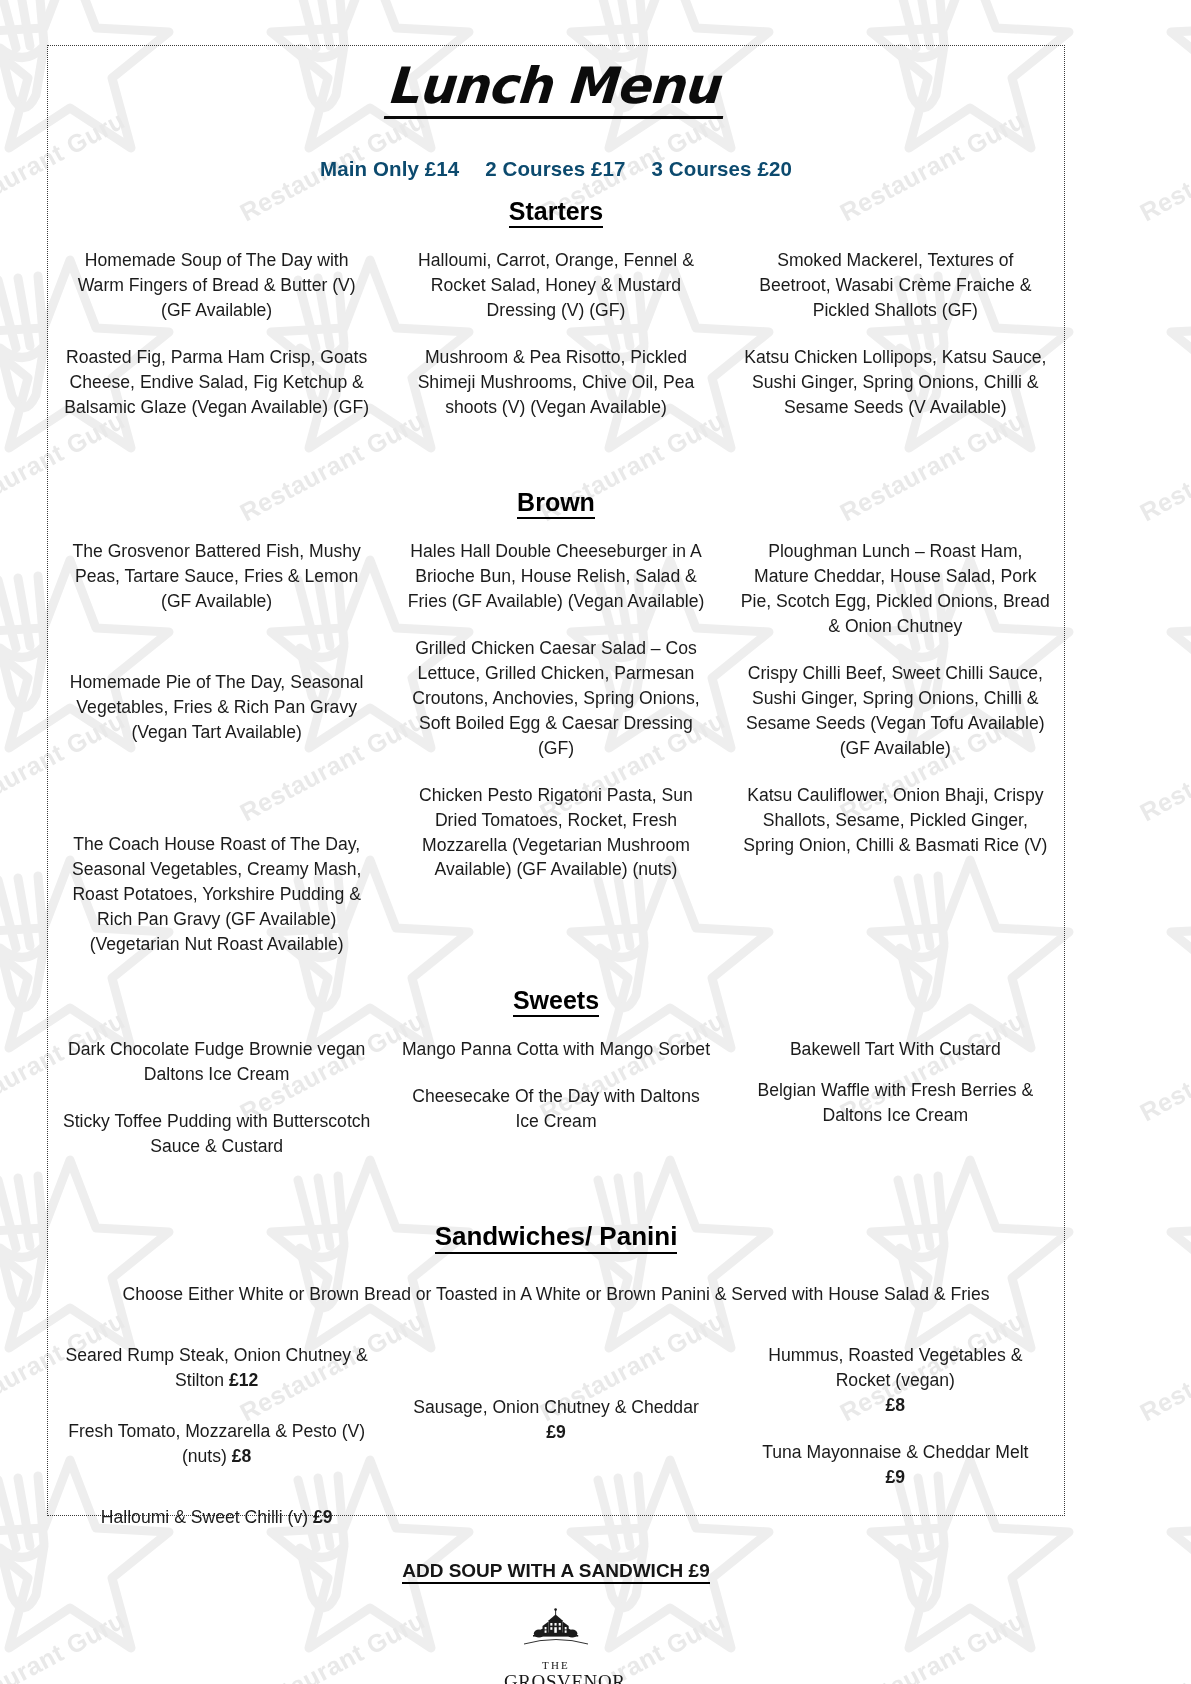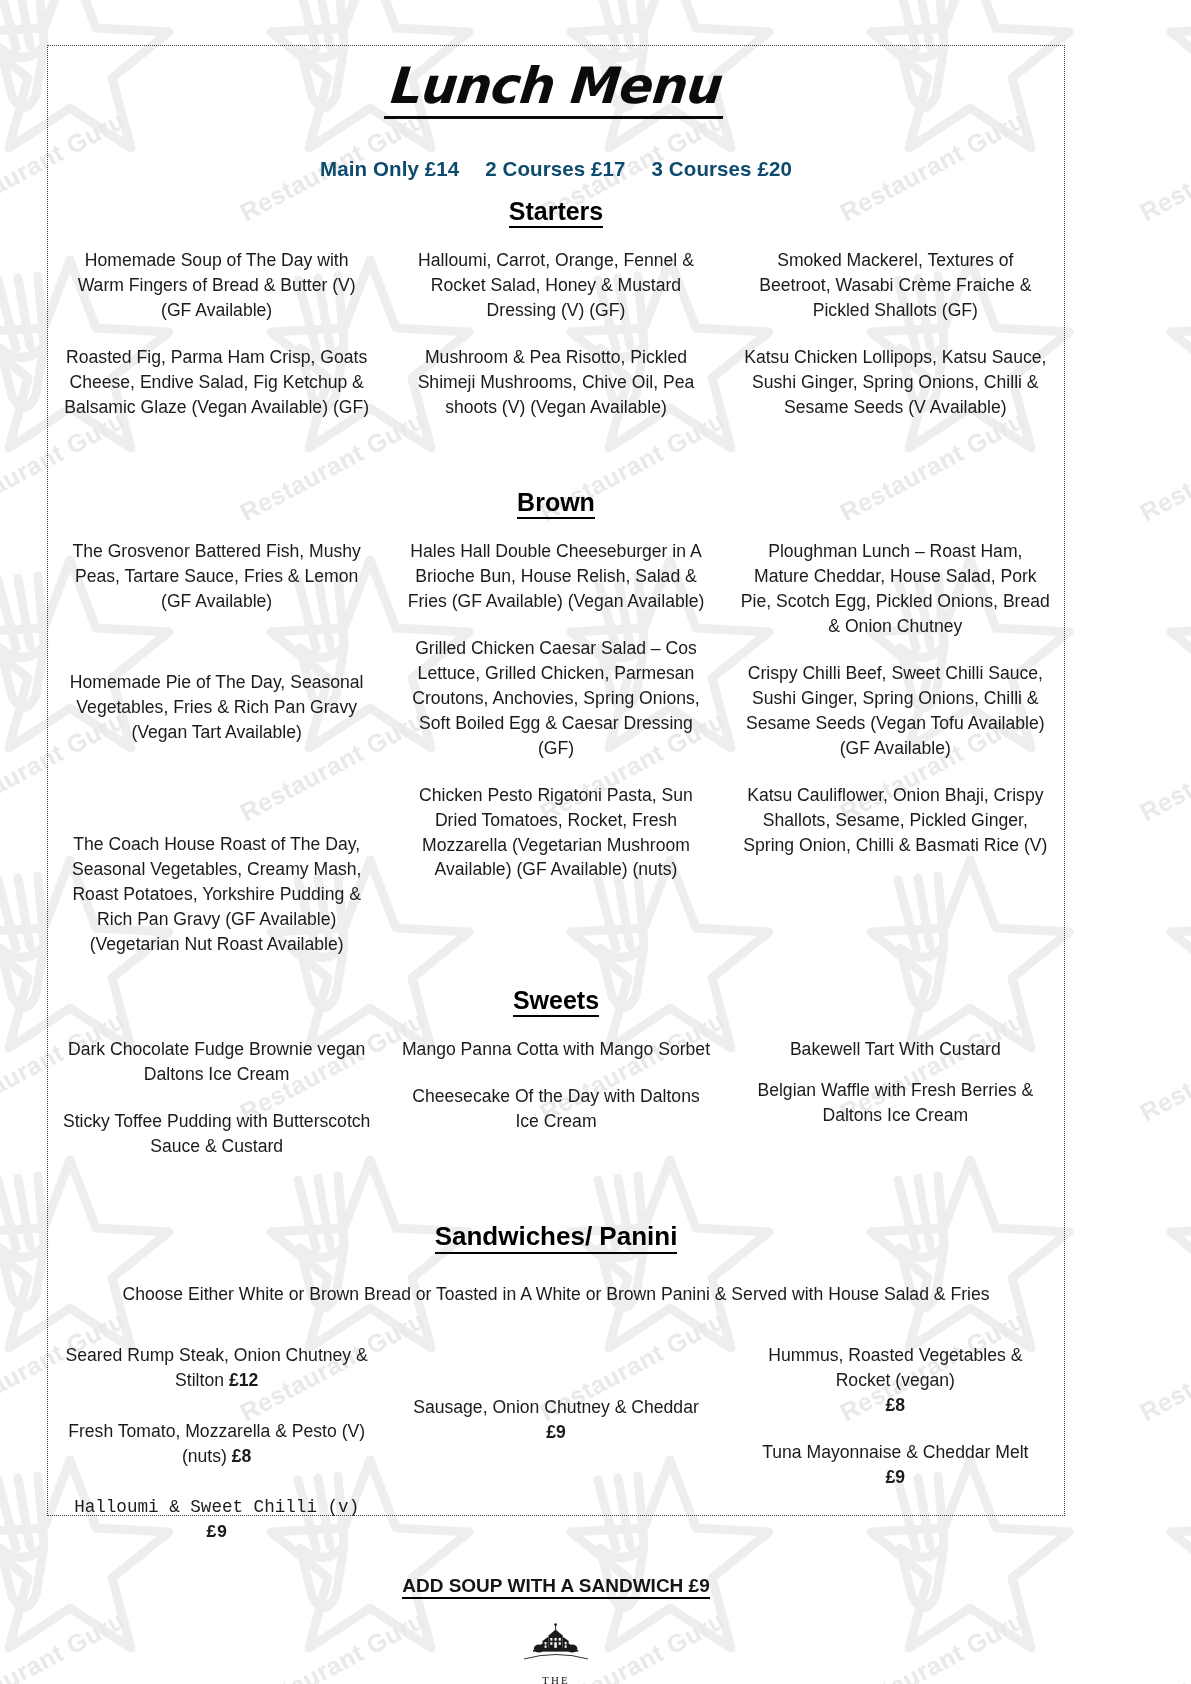--- a/index.html
+++ b/index.html
@@ -462,21 +462,21 @@
   <div class="sandwich-note">Choose Either White or Brown Bread or Toasted in A White or Brown Panini &amp; Served with House Salad &amp; Fries</div>
 
   <div class="cols" style="margin-top:36px;">
     <div class="col">
       <div class="item">
         <span>Seared Rump Steak, Onion Chutney &amp; Stilton </span><b>£12</b>
       </div>
       <div class="item" style="margin-top:26px;">
         <span>Fresh Tomato, Mozzarella &amp; Pesto (V) (nuts) </span><b>£8</b>
       </div>
-      <div class="item" style="margin-top:26px;font-family:Liberation Mono, monospace;">
+      <div class="item" style="margin-top:36px;">
         <span>Halloumi &amp; Sweet Chilli (v) </span><b>£9</b>
       </div>
     </div>
     <div class="col" style="padding-top:26px;">
       <div class="item" style="margin-top:26px;">
         <span>Sausage, Onion Chutney &amp; Cheddar </span><br><b>£9</b>
       </div>
     </div>
     <div class="col">
       <div class="item">

